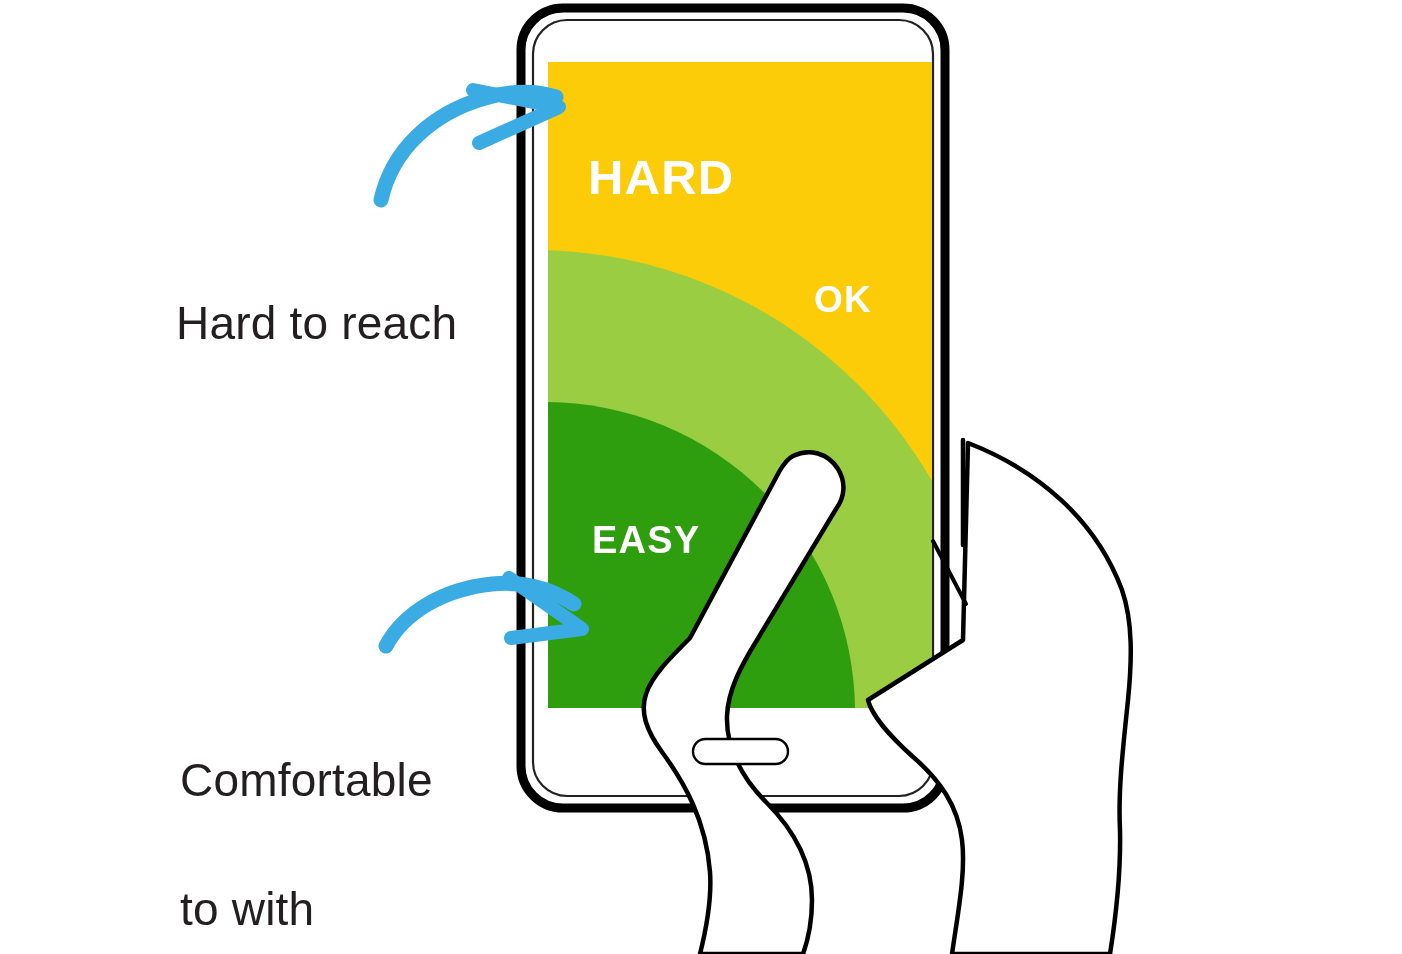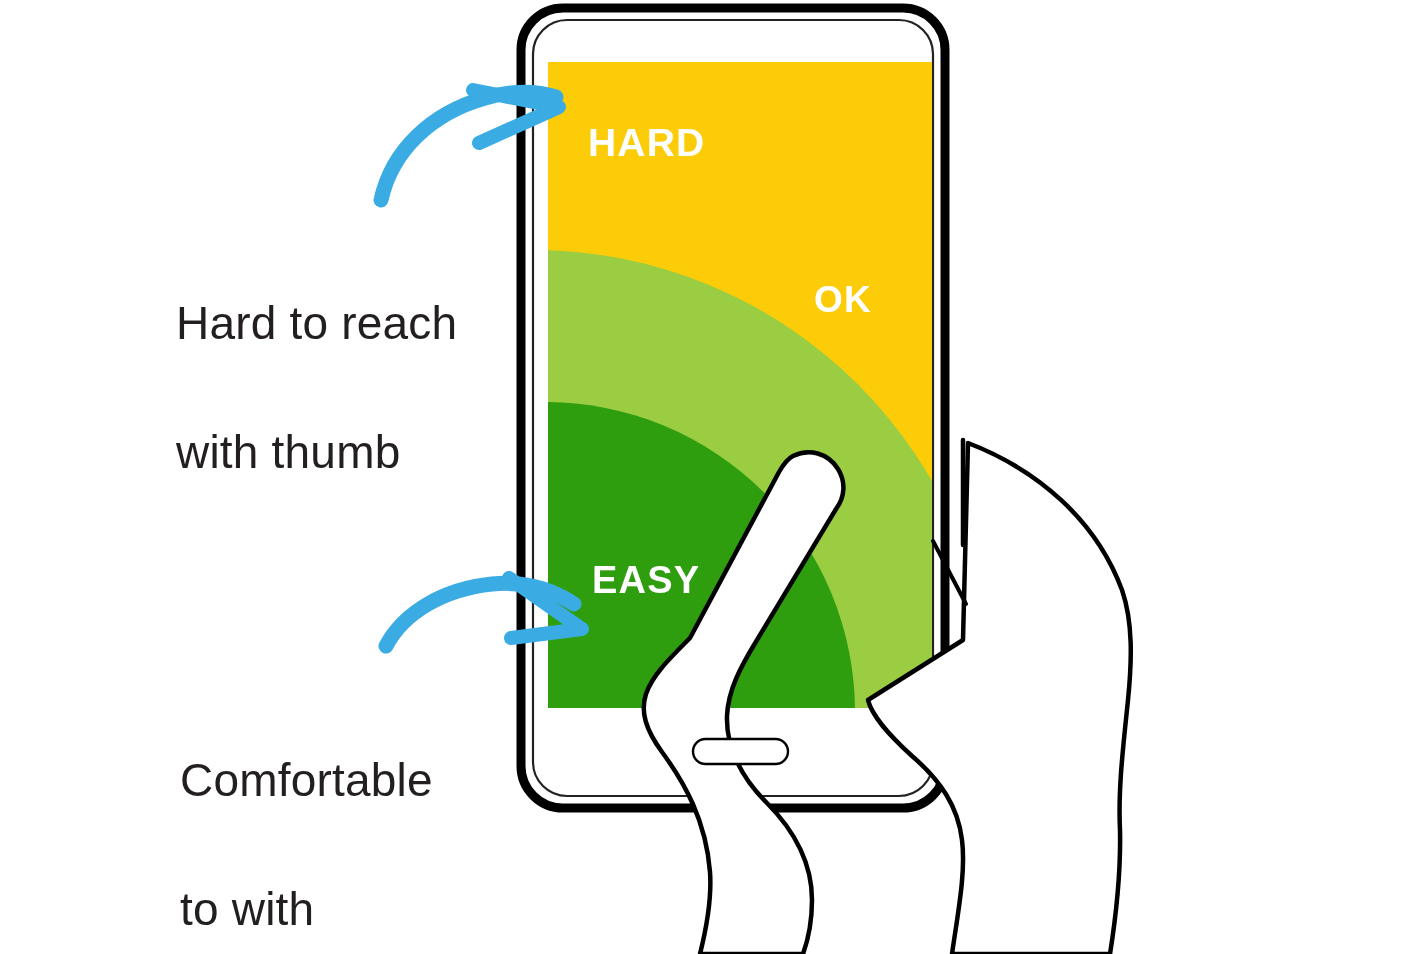--- a/index.html
+++ b/index.html
@@ -38,23 +38,23 @@
   #caption-hard { left: 176px; top: 216px; }
   #caption-easy { left: 180px; top: 673px; }
 
   .zone-label {
     position: absolute;
     color: #ffffff;
     font-weight: bold;
     font-family: "Liberation Sans", sans-serif;
     letter-spacing: 1.2px;
   }
-  #label-hard { left: 588px; top: 121px; font-size: 39px; }
+  #label-hard { left: 588px; top: 149px; font-size: 49px; }
   #label-ok   { left: 814px; top: 279px; font-size: 37px; }
-  #label-easy { left: 592px; top: 519px; font-size: 38px; margin-top: 40px; }
+  #label-easy { left: 592px; top: 519px; font-size: 38px; }
 </style>
 </head>
 <body>
 
 <div id="stage">
   <svg viewBox="0 0 1402 954" xmlns="http://www.w3.org/2000/svg">
     <defs>
       <clipPath id="screenClip">
         <rect x="548" y="62" width="384" height="646"></rect>
       </clipPath>
@@ -127,21 +127,20 @@
       <path d="M 386 646
                C 404 612, 444 589, 492 584
                C 523 581, 551 589, 574 604" fill="none" stroke="#3bace3" stroke-width="15" stroke-linecap="round"></path>
       <path d="M 509 578 L 582 629 L 511 638" fill="none" stroke="#3bace3" stroke-width="14" stroke-linecap="round" stroke-linejoin="round"></path>
     </g>
   </svg>
 </div>
 
 <div class="caption" id="caption-hard">
   <div>Hard to reach</div>
-  <div>with thumb</div>
 </div>
 
 <div class="caption" id="caption-easy">
   <div>Comfortable</div>
   <div>to with</div>
 </div>
 
 <div class="zone-label" id="label-hard">HARD</div>
 <div class="zone-label" id="label-ok">OK</div>
 <div class="zone-label" id="label-easy">EASY</div>

